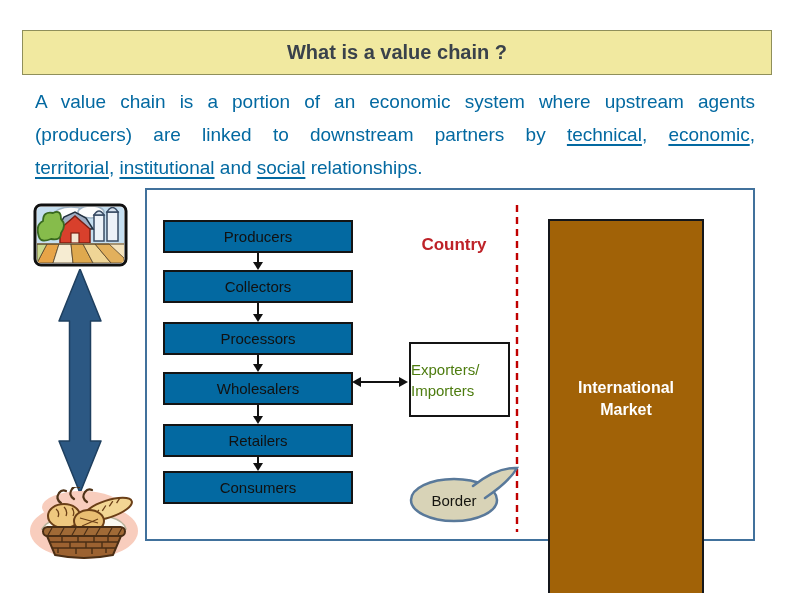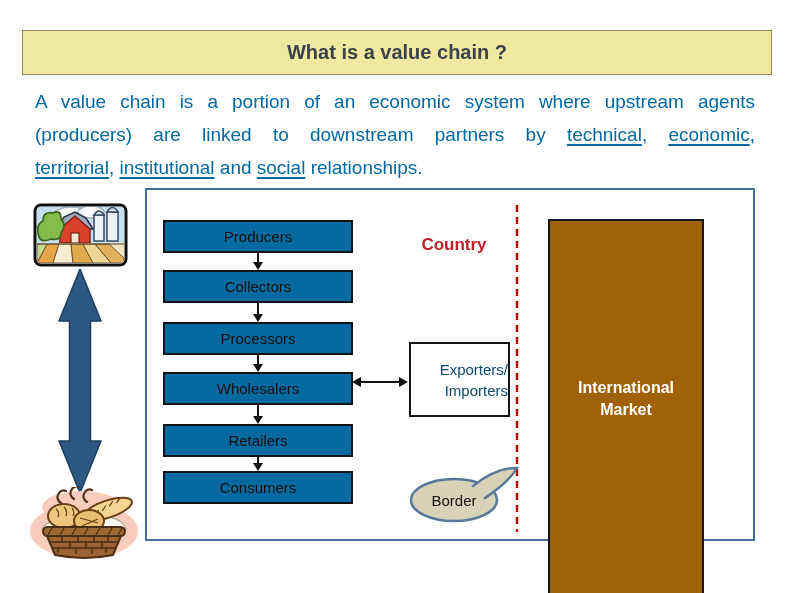--- a/index.html
+++ b/index.html
@@ -31,22 +31,22 @@
     font-size:15px;color:#111;
   }
   .v-arrow{position:absolute;left:103px;width:16px;display:block;}
   .country-label{
     position:absolute;left:252px;top:45px;width:110px;text-align:center;
     font-size:17px;font-weight:600;color:#BE2228;
   }
   .exporters-box{
     position:absolute;left:262px;top:152px;width:101px;height:75px;
     border:2px solid #141414;box-sizing:border-box;background:#fff;
-    display:flex;flex-direction:column;align-items:flex-end;justify-content:center;
-    font-size:15px;line-height:21px;color:#0c4a6e;text-align:center;
+    display:flex;flex-direction:column;align-items:flex-start;justify-content:center;
+    font-size:15px;line-height:21px;color:#4d7c0f;text-align:center;
   }
   .h-arrow{position:absolute;left:204px;top:184px;display:block;}
   .dash-line{position:absolute;left:368px;top:15px;display:block;}
   .market-box{
     position:absolute;left:401px;top:29px;width:156px;height:380px;
     background:#a16207;border:2px solid #14171C;box-sizing:border-box;
     display:flex;align-items:center;justify-content:center;text-align:center;
     color:#ffffff;font-weight:bold;font-size:16px;line-height:22px;
     padding:0 20px 20px 20px;
   }

